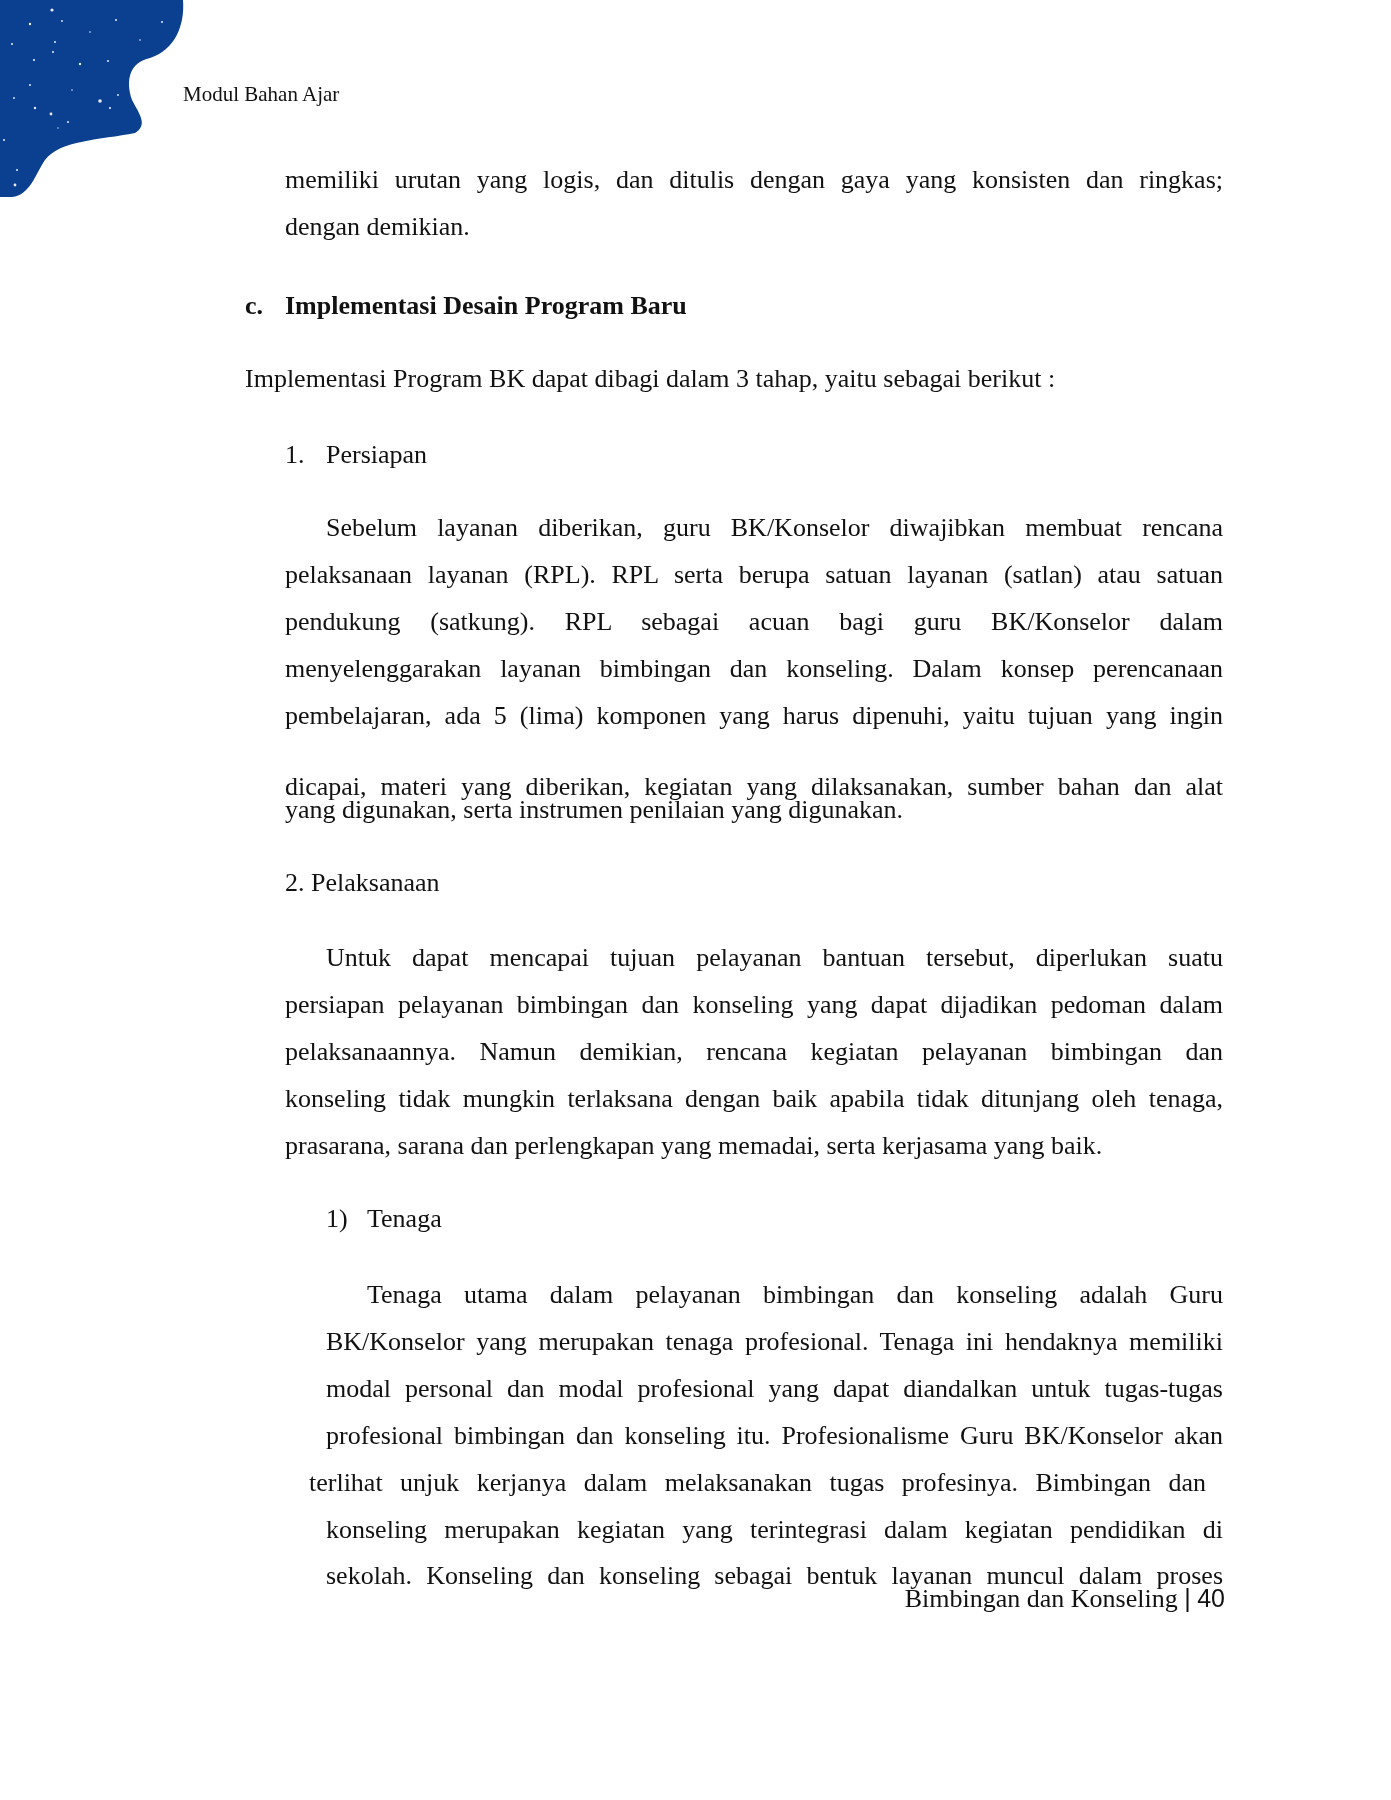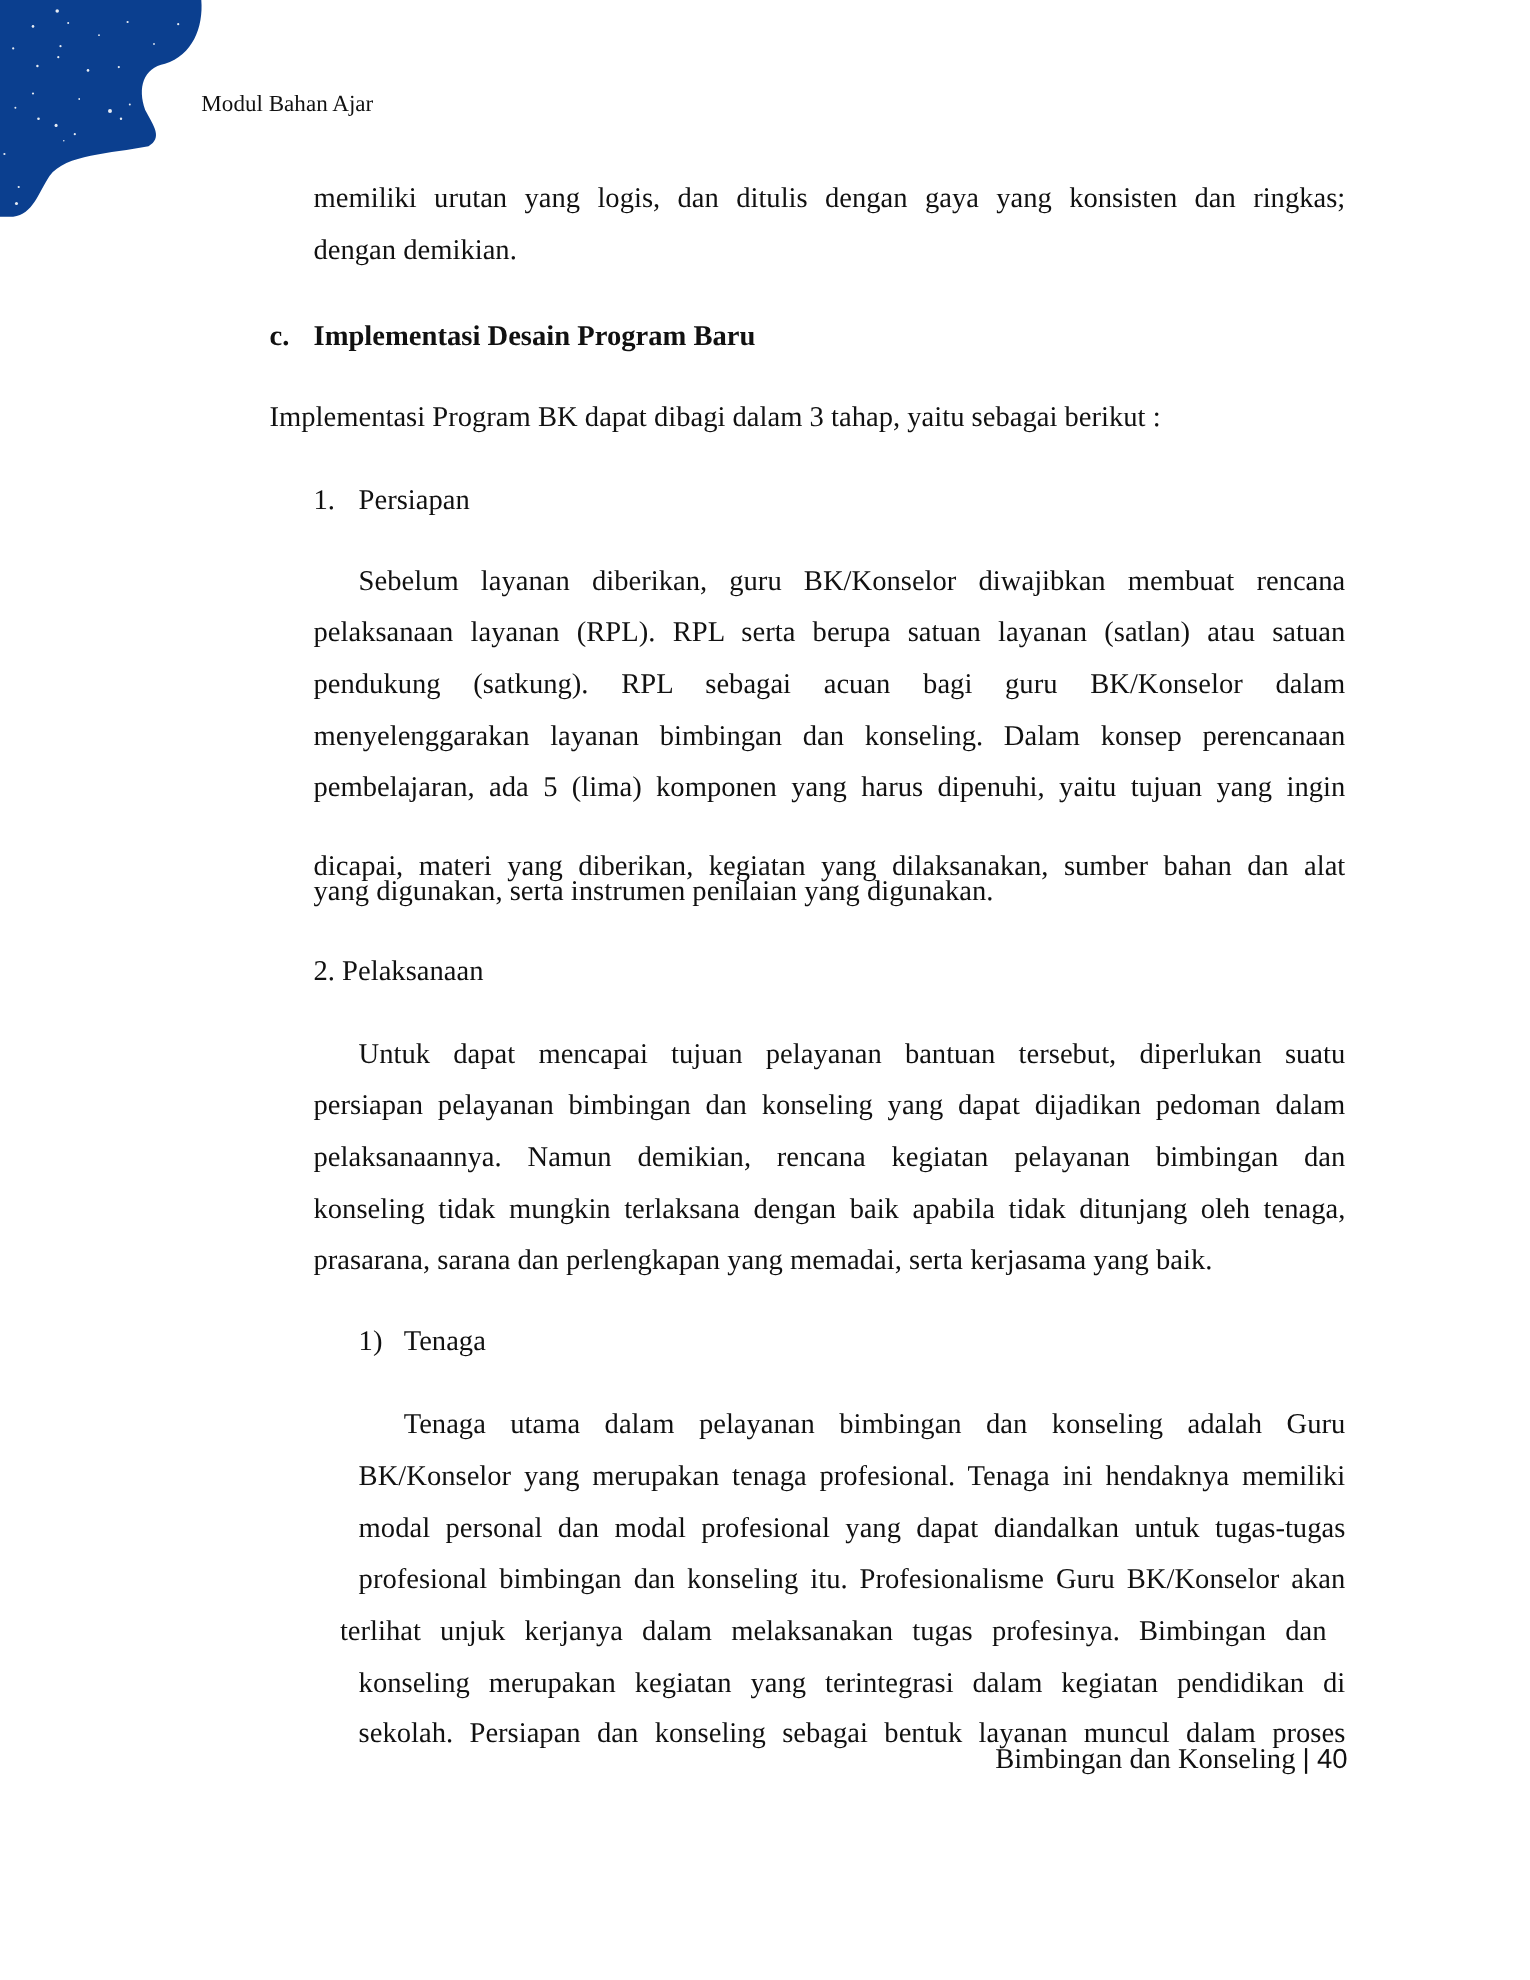--- a/index.html
+++ b/index.html
@@ -82,20 +82,20 @@
 
   <div class="line" style="left:326px; top:1204px;">1)</div>
   <div class="line" style="left:367px; top:1204px;">Tenaga</div>
 
   <div class="line just" style="left:367px; top:1280px; width:856px;">Tenaga utama dalam pelayanan bimbingan dan konseling adalah Guru</div>
   <div class="line just" style="left:326px; top:1327px; width:897px;">BK/Konselor yang merupakan tenaga profesional. Tenaga ini hendaknya memiliki</div>
   <div class="line just" style="left:326px; top:1374px; width:897px;">modal personal dan modal profesional yang dapat diandalkan untuk tugas-tugas</div>
   <div class="line just" style="left:326px; top:1421px; width:897px;">profesional bimbingan dan konseling itu. Profesionalisme Guru BK/Konselor akan</div>
   <div class="line just" style="left:309px; top:1468px; width:897px;">terlihat unjuk kerjanya dalam melaksanakan tugas profesinya. Bimbingan dan</div>
   <div class="line just" style="left:326px; top:1515px; width:897px;">konseling merupakan kegiatan yang terintegrasi dalam kegiatan pendidikan di</div>
-  <div class="line just" style="left:326px; top:1561px; width:897px;">sekolah. Persiapan dan konseling sebagai bentuk layanan muncul dalam proses</div>
+  <div class="line just" style="left:326px; top:1561px; width:897px;">sekolah. Konseling dan konseling sebagai bentuk layanan muncul dalam proses</div>
 </div>
 
 <div class="footer">
   <span>Bimbingan dan Konseling</span>
   <span class="sep">|</span>
   <span class="sep">40</span>
 </div>
 
 </body></html>

